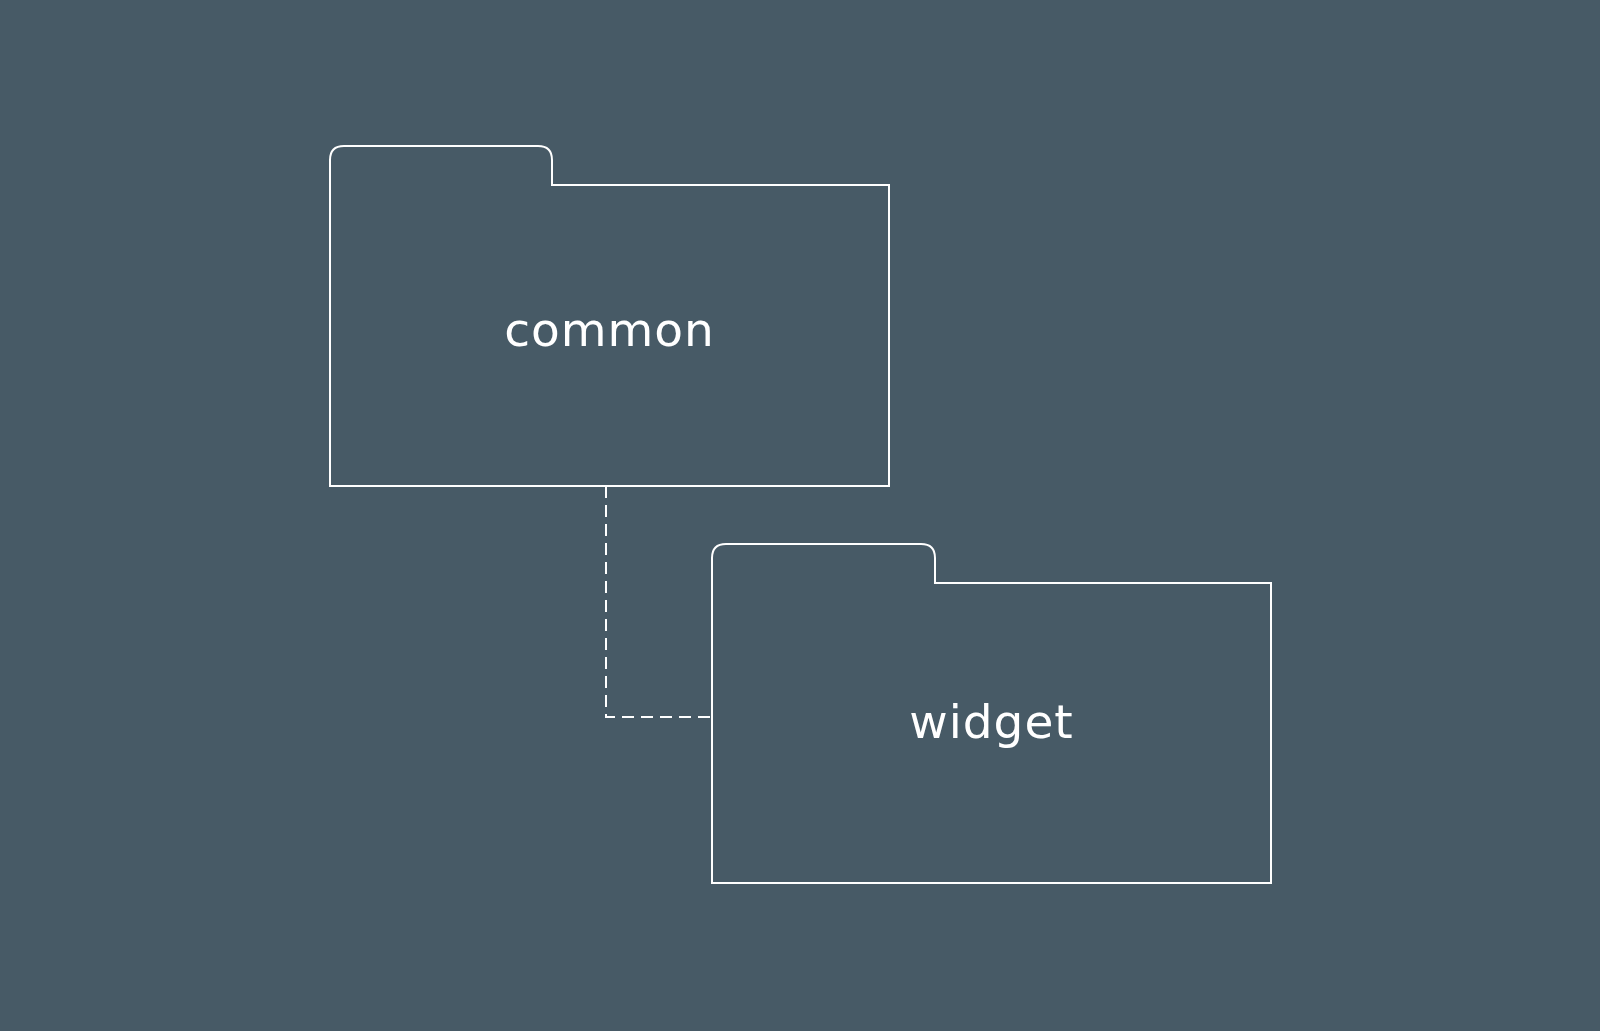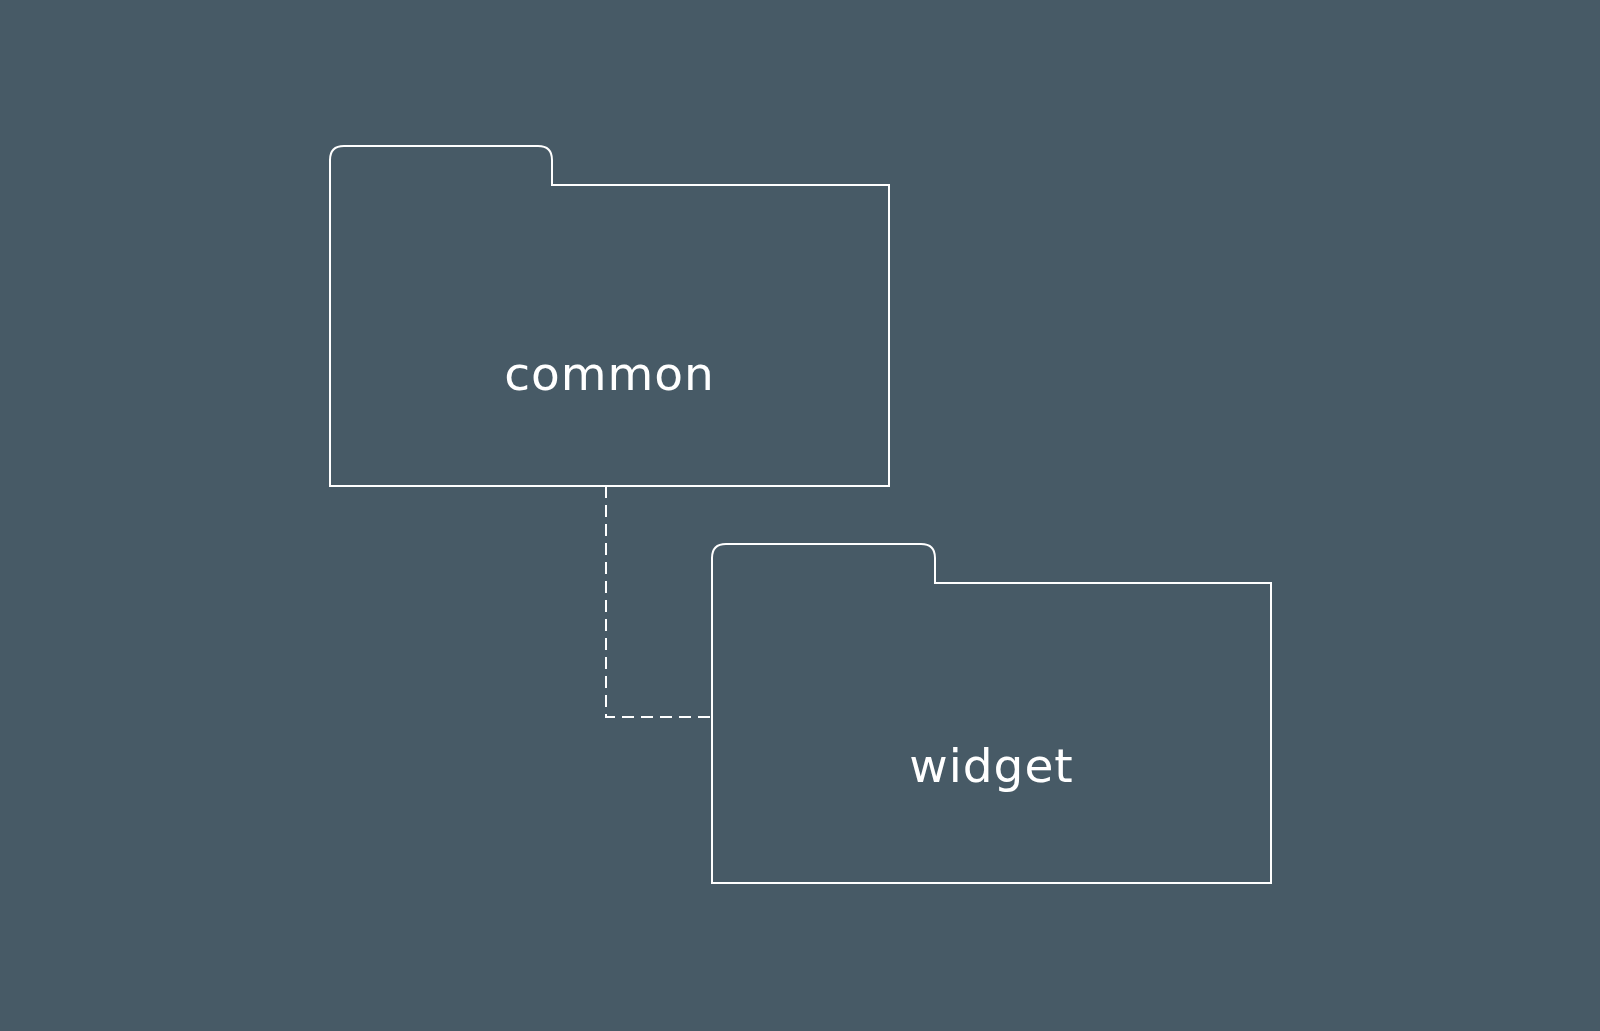--- a/index.html
+++ b/index.html
@@ -1,18 +1,18 @@
 <!DOCTYPE html>
 <html><head>
 <meta charset="utf-8">
 <style>
   html,body{margin:0;padding:0;}
   body{width:1600px;height:1031px;background:#475a66;position:relative;overflow:hidden;font-family:"DejaVu Sans","Liberation Sans",sans-serif;}
   svg{position:absolute;left:0;top:0;}
-  .label{position:absolute;color:#ffffff;font-size:47px;text-align:center;letter-spacing:1px;margin-top:44px;}
+  .label{position:absolute;color:#ffffff;font-size:47px;text-align:center;letter-spacing:1px;}
 </style>
 </head>
 <body>
 
 <svg width="1600" height="1031" viewBox="0 0 1600 1031">
   <g fill="none" stroke="#ffffff" stroke-width="2">
     <path d="M330 486 L330 160 Q330 146 344 146 L538 146 Q552 146 552 160 L552 185 L889 185 L889 486 Z"></path>
   </g>
   <g fill="none" stroke="#ffffff" stroke-width="2">
     <path d="M712 883 L712 558 Q712 544 726 544 L921 544 Q935 544 935 558 L935 583 L1271 583 L1271 883 Z"></path>

